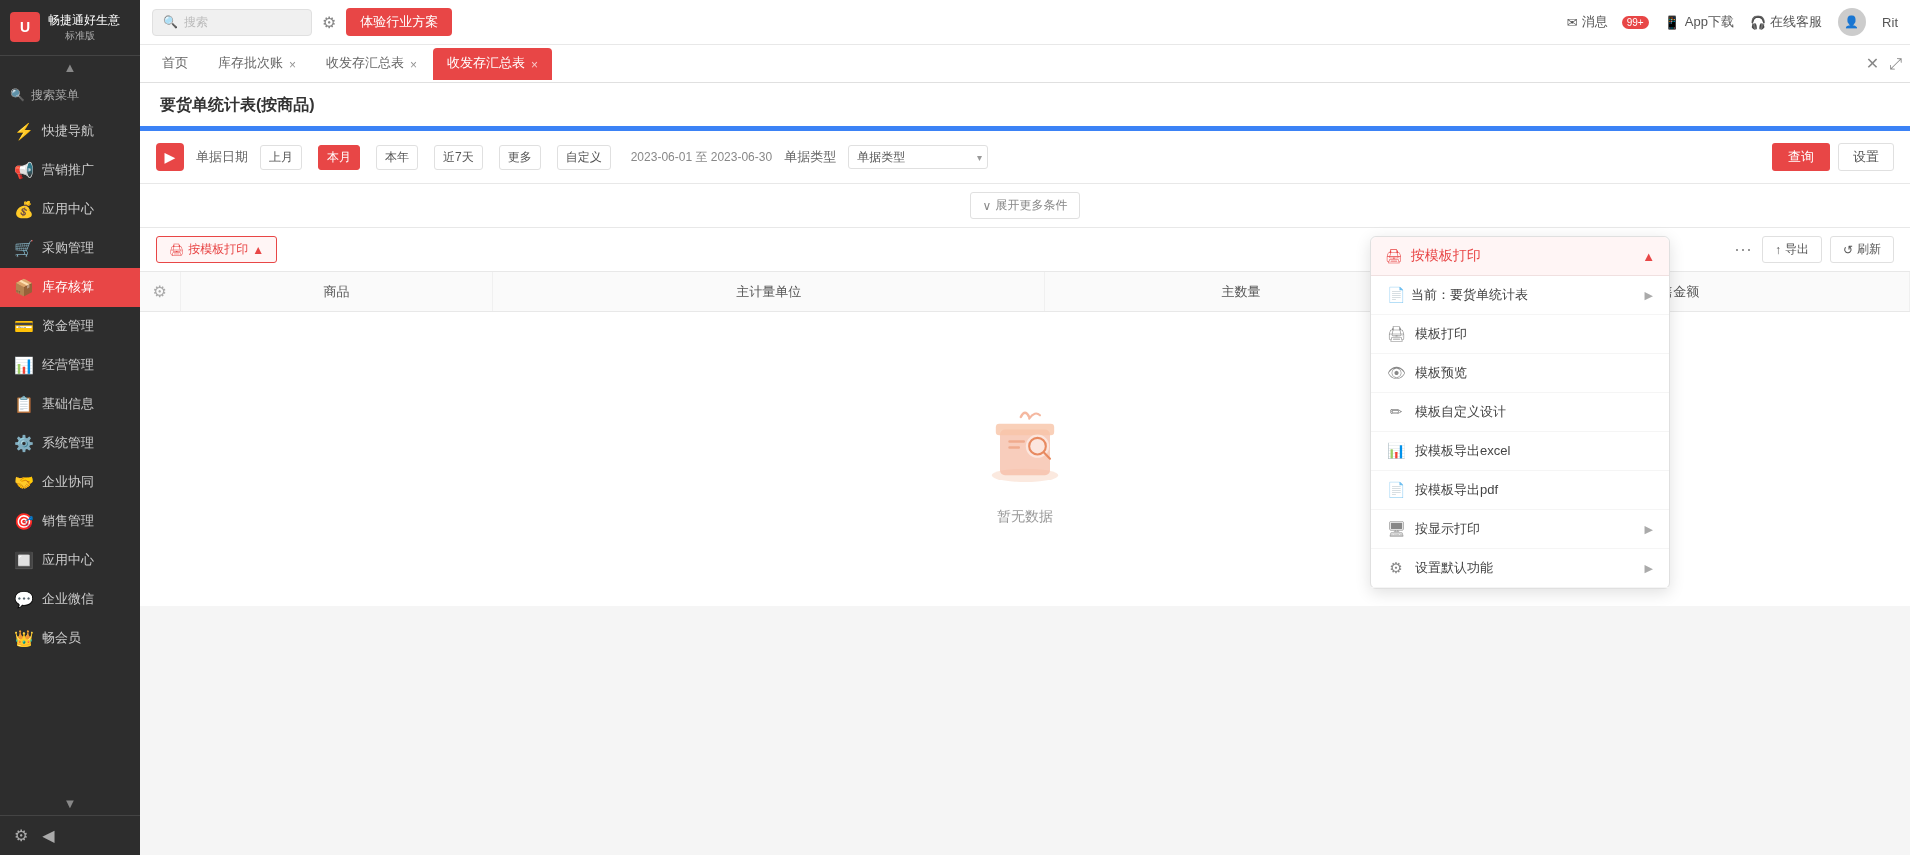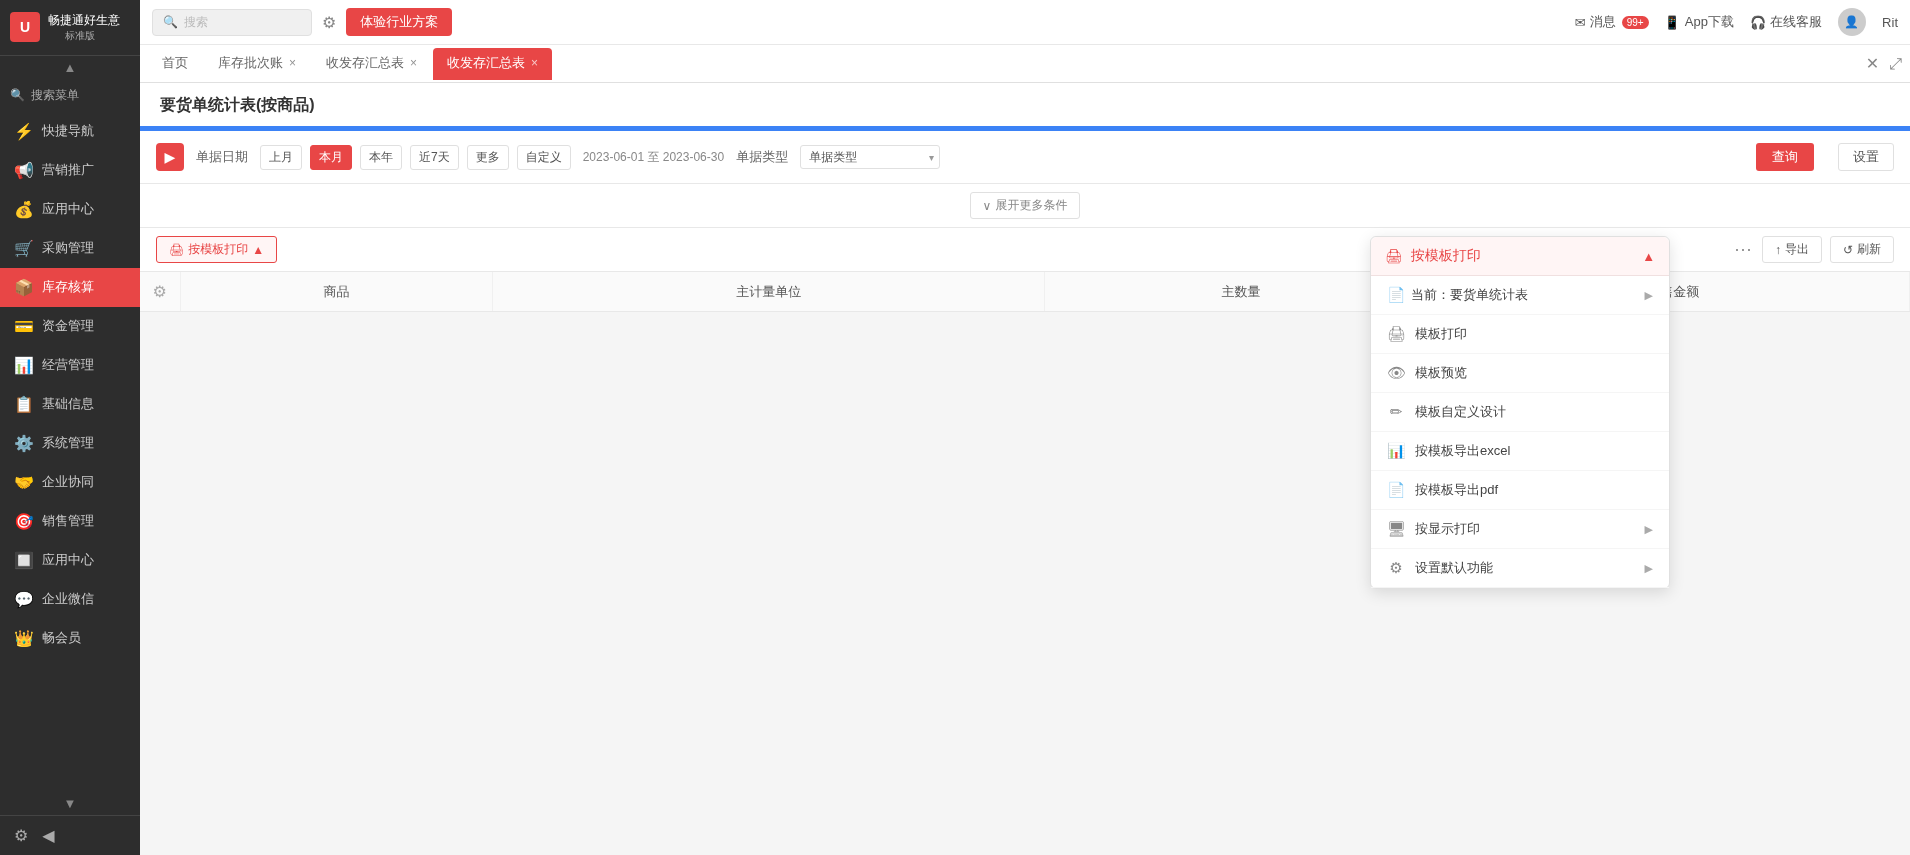--- a/index.html
+++ b/index.html
@@ -114,21 +114,21 @@
     }
     .topbar-spacer { flex: 1; }
     .topbar-actions { display: flex; align-items: center; gap: 16px; color: #555; font-size: 13px; }
     .topbar-action-item { display: flex; align-items: center; gap: 4px; cursor: pointer; }
     .topbar-badge {
       background: #e84646;
       color: white;
       border-radius: 10px;
       font-size: 10px;
       padding: 1px 5px;
-      margin-left: 2px;
+      margin-left: 10px;
     }
     .topbar-avatar {
       width: 28px;
       height: 28px;
       background: #ccc;
       border-radius: 50%;
       display: flex;
       align-items: center;
       justify-content: center;
       color: #fff;
@@ -148,21 +148,21 @@
       flex-shrink: 0;
     }
     .tab {
       padding: 6px 14px;
       font-size: 13px;
       cursor: pointer;
       color: #666;
       border-radius: 4px 4px 0 0;
       white-space: nowrap;
       display: flex;
-      align-items: center;
+      align-items: flex-end;
       gap: 6px;
       border-bottom: 2px solid transparent;
     }
     .tab.active {
       background: #e84646;
       color: #fff;
       border-bottom: 2px solid #e84646;
     }
     .tab-close { font-size: 12px; opacity: 0.7; }
     .tabbar-controls { margin-left: auto; display: flex; align-items: center; gap: 10px; }
@@ -208,21 +208,21 @@
       border-radius: 4px;
       display: flex;
       align-items: center;
       justify-content: center;
       color: white;
       cursor: pointer;
       font-size: 14px;
       flex-shrink: 0;
     }
     .filter-label { color: #666; font-size: 13px; white-space: nowrap; }
-    .filter-date-group { display: flex; align-items: center; gap: 8px; }
+    .filter-date-group { display: flex; align-items: center; gap: 16px; }
     .filter-date-btn {
       padding: 3px 8px;
       border: 1px solid #e0e0e0;
       border-radius: 3px;
       background: #fff;
       cursor: pointer;
       font-size: 12px;
       color: #555;
     }
     .filter-date-btn.active {
@@ -244,21 +244,21 @@
     }
     .filter-select-wrap { position: relative; display: inline-flex; align-items: center; }
     .filter-select-wrap::after {
       content: '▾';
       position: absolute;
       right: 6px;
       font-size: 10px;
       color: #999;
       pointer-events: none;
     }
-    .filter-actions { margin-left: auto; display: flex; align-items: center; gap: 24px; }
+    .filter-actions { margin-left: auto; display: flex; align-items: center; gap: 8px; }
     .btn-query {
       background: #e84646;
       color: white;
       border: none;
       border-radius: 3px;
       padding: 5px 16px;
       font-size: 13px;
       cursor: pointer;
     }
     .btn-settings {
@@ -682,15 +682,30 @@
             <span class="table-settings-icon">⚙</span>
           </th>
           <th>商品</th>
           <th>主计量单位</th>
           <th>主数量</th>
           <th>零售金额</th>
         </tr>
       </thead>
     </table>
 
+    <div class="empty-state">
+      <svg class="empty-icon" viewBox="0 0 120 120" xmlns="http://www.w3.org/2000/svg">
+        <ellipse cx="60" cy="100" rx="40" ry="8" fill="#f5c9b0" opacity="0.4"></ellipse>
+        <rect x="30" y="45" width="60" height="55" rx="6" fill="#f5b8a0" opacity="0.7"></rect>
+        <rect x="25" y="38" width="70" height="14" rx="4" fill="#f8c4a8" opacity="0.8"></rect>
+        <circle cx="75" cy="65" r="14" fill="#fff" opacity="0.5"></circle>
+        <circle cx="75" cy="65" r="10" fill="none" stroke="#e88a60" stroke-width="2.5"></circle>
+        <line x1="83" y1="73" x2="90" y2="80" stroke="#e88a60" stroke-width="2.5" stroke-linecap="round"></line>
+        <rect x="40" y="58" width="20" height="3" rx="1.5" fill="#e88a60" opacity="0.5"></rect>
+        <rect x="40" y="65" width="14" height="3" rx="1.5" fill="#e88a60" opacity="0.5"></rect>
+        <path d="M55 30 Q60 20 65 30" stroke="#f5b8a0" stroke-width="3" fill="none" stroke-linecap="round"></path>
+        <path d="M65 32 Q72 22 78 28" stroke="#f5b8a0" stroke-width="2.5" fill="none" stroke-linecap="round"></path>
+      </svg>
+      <span class="empty-text">暂无数据</span>
+    </div>
 
   </div>
 </div>
 
 </body></html>

